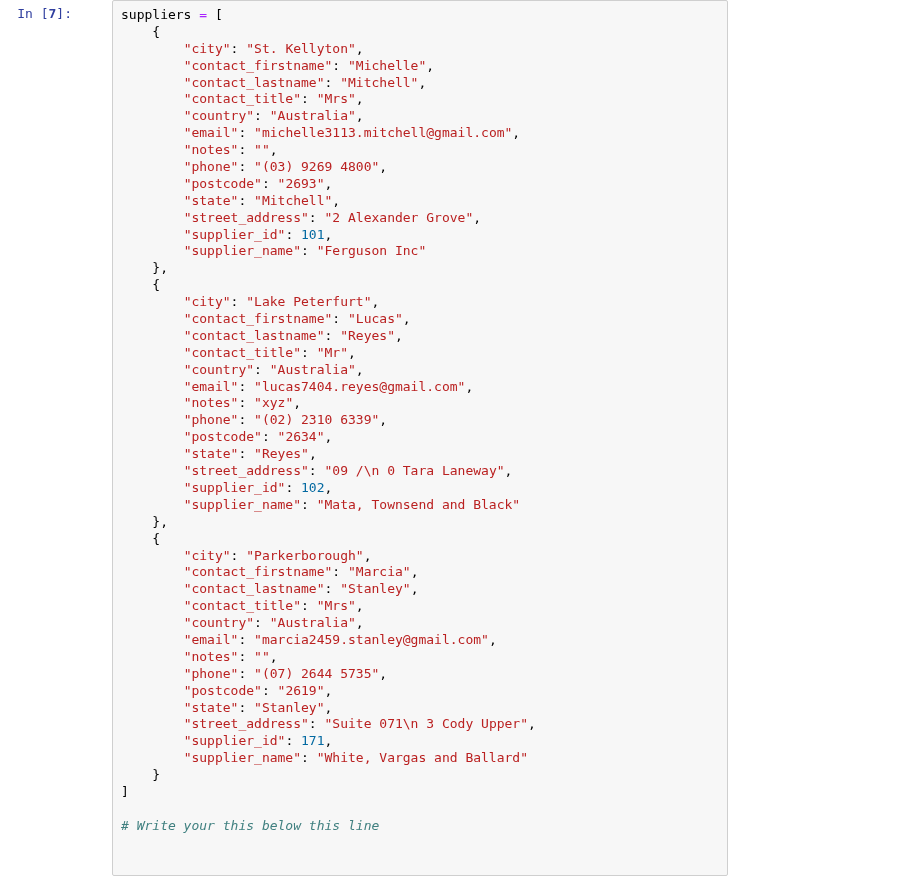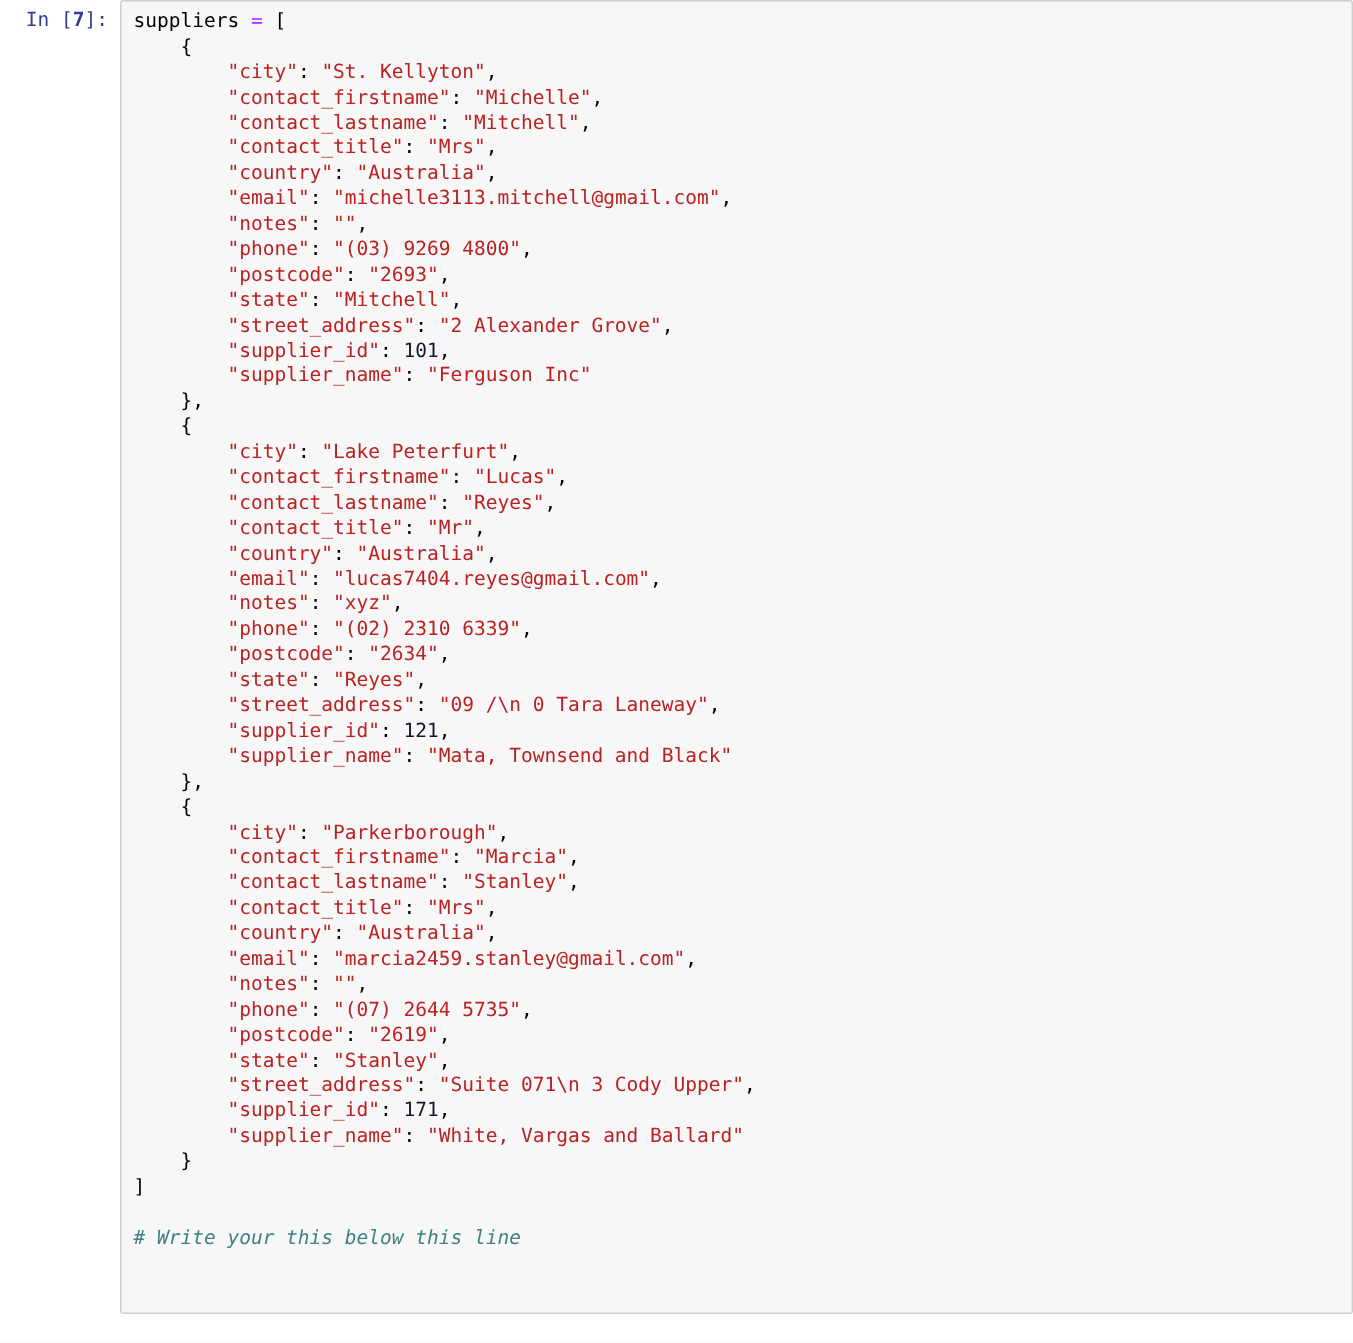--- a/index.html
+++ b/index.html
@@ -5,22 +5,23 @@
   html, body {
     margin: 0;
     padding: 0;
     background: #ffffff;
     font-family: "Menlo", "Monaco", "Consolas", "DejaVu Sans Mono", monospace;
     font-size: 13px;
     line-height: 1.3;
   }
   .cell {
     display: flex;
-    width: 902px;
+    width: 728px;
     box-sizing: border-box;
+    gap: 32px;
   }
   .prompt {
     width: 80px;
     flex: 0 0 80px;
     text-align: right;
     padding: 6px 8px 6px 0;
     color: #303F9F;
     font-family: inherit;
     box-sizing: border-box;
     user-select: none;
@@ -44,21 +45,21 @@
     font-family: inherit;
     font-size: 13px;
     color: #000;
   }
   
   .tok-var   { color: #000000; }                      
   .tok-op    { color: #AA22FF; }                      
   .tok-punc  { color: #000000; }                      
   .tok-key   { color: #BA2121; }                      
   .tok-str   { color: #BA2121; }                      
-  .tok-num   { color: #0f172a; }                      
+  .tok-num   { color: #0369a1; }                      
   .tok-cmt   { color: #408080; font-style: italic; }  
 </style>
 </head>
 <body>
 
 <div class="cell">
   <div class="prompt"><span>In [</span><span class="num">7</span><span>]:</span></div>
   <div class="input-area">
 <pre class="code"><span class="tok-var">suppliers</span> <span class="tok-op">=</span> <span class="tok-punc">[</span>
     <span class="tok-punc">{</span>
@@ -81,21 +82,21 @@
         <span class="tok-key">"contact_firstname"</span><span class="tok-punc">:</span> <span class="tok-str">"Lucas"</span><span class="tok-punc">,</span>
         <span class="tok-key">"contact_lastname"</span><span class="tok-punc">:</span> <span class="tok-str">"Reyes"</span><span class="tok-punc">,</span>
         <span class="tok-key">"contact_title"</span><span class="tok-punc">:</span> <span class="tok-str">"Mr"</span><span class="tok-punc">,</span>
         <span class="tok-key">"country"</span><span class="tok-punc">:</span> <span class="tok-str">"Australia"</span><span class="tok-punc">,</span>
         <span class="tok-key">"email"</span><span class="tok-punc">:</span> <span class="tok-str">"lucas7404.reyes@gmail.com"</span><span class="tok-punc">,</span>
         <span class="tok-key">"notes"</span><span class="tok-punc">:</span> <span class="tok-str">"xyz"</span><span class="tok-punc">,</span>
         <span class="tok-key">"phone"</span><span class="tok-punc">:</span> <span class="tok-str">"(02) 2310 6339"</span><span class="tok-punc">,</span>
         <span class="tok-key">"postcode"</span><span class="tok-punc">:</span> <span class="tok-str">"2634"</span><span class="tok-punc">,</span>
         <span class="tok-key">"state"</span><span class="tok-punc">:</span> <span class="tok-str">"Reyes"</span><span class="tok-punc">,</span>
         <span class="tok-key">"street_address"</span><span class="tok-punc">:</span> <span class="tok-str">"09 /\n 0 Tara Laneway"</span><span class="tok-punc">,</span>
-        <span class="tok-key">"supplier_id"</span><span class="tok-punc">:</span> <span class="tok-num">121</span><span class="tok-punc">,</span>
+        <span class="tok-key">"supplier_id"</span><span class="tok-punc">:</span> <span class="tok-num">102</span><span class="tok-punc">,</span>
         <span class="tok-key">"supplier_name"</span><span class="tok-punc">:</span> <span class="tok-str">"Mata, Townsend and Black"</span>
     <span class="tok-punc">}</span><span class="tok-punc">,</span>
     <span class="tok-punc">{</span>
         <span class="tok-key">"city"</span><span class="tok-punc">:</span> <span class="tok-str">"Parkerborough"</span><span class="tok-punc">,</span>
         <span class="tok-key">"contact_firstname"</span><span class="tok-punc">:</span> <span class="tok-str">"Marcia"</span><span class="tok-punc">,</span>
         <span class="tok-key">"contact_lastname"</span><span class="tok-punc">:</span> <span class="tok-str">"Stanley"</span><span class="tok-punc">,</span>
         <span class="tok-key">"contact_title"</span><span class="tok-punc">:</span> <span class="tok-str">"Mrs"</span><span class="tok-punc">,</span>
         <span class="tok-key">"country"</span><span class="tok-punc">:</span> <span class="tok-str">"Australia"</span><span class="tok-punc">,</span>
         <span class="tok-key">"email"</span><span class="tok-punc">:</span> <span class="tok-str">"marcia2459.stanley@gmail.com"</span><span class="tok-punc">,</span>
         <span class="tok-key">"notes"</span><span class="tok-punc">:</span> <span class="tok-str">""</span><span class="tok-punc">,</span>

